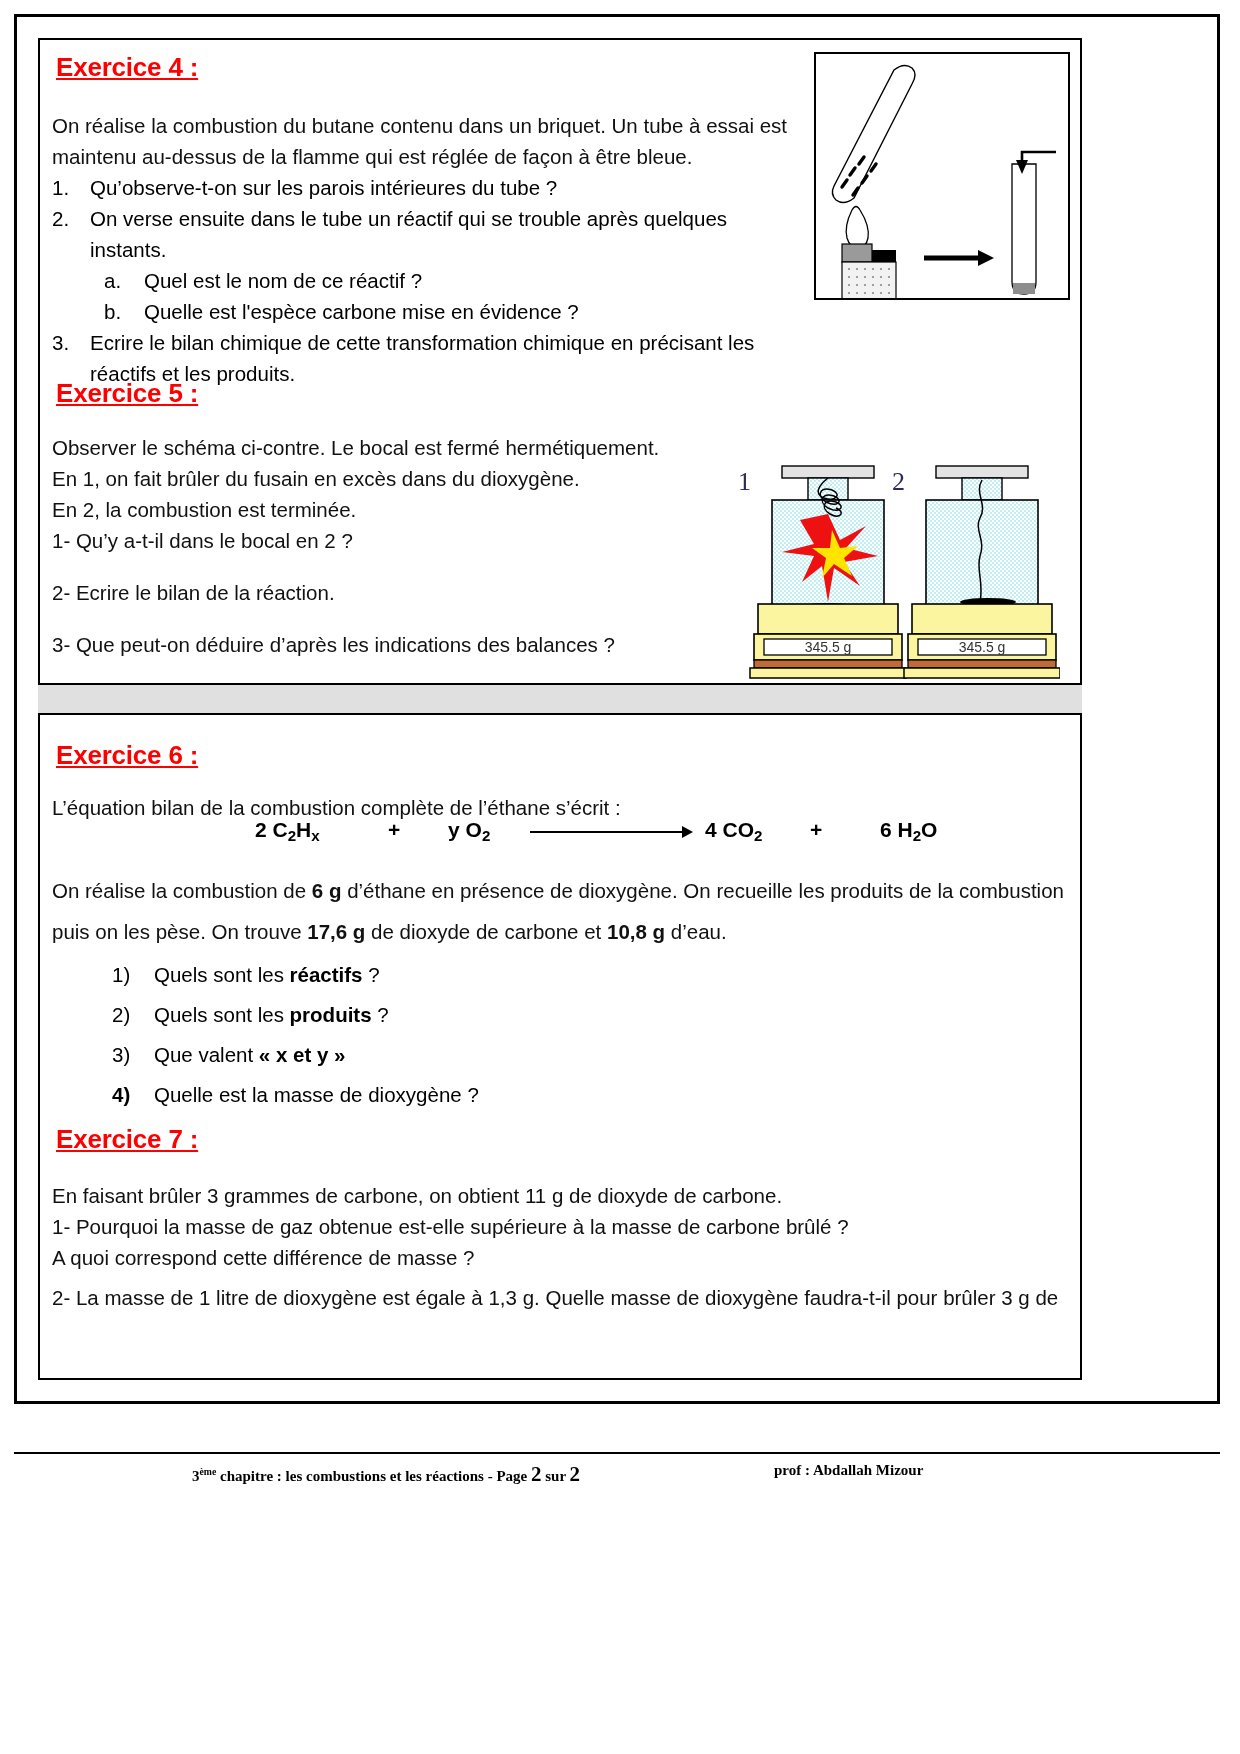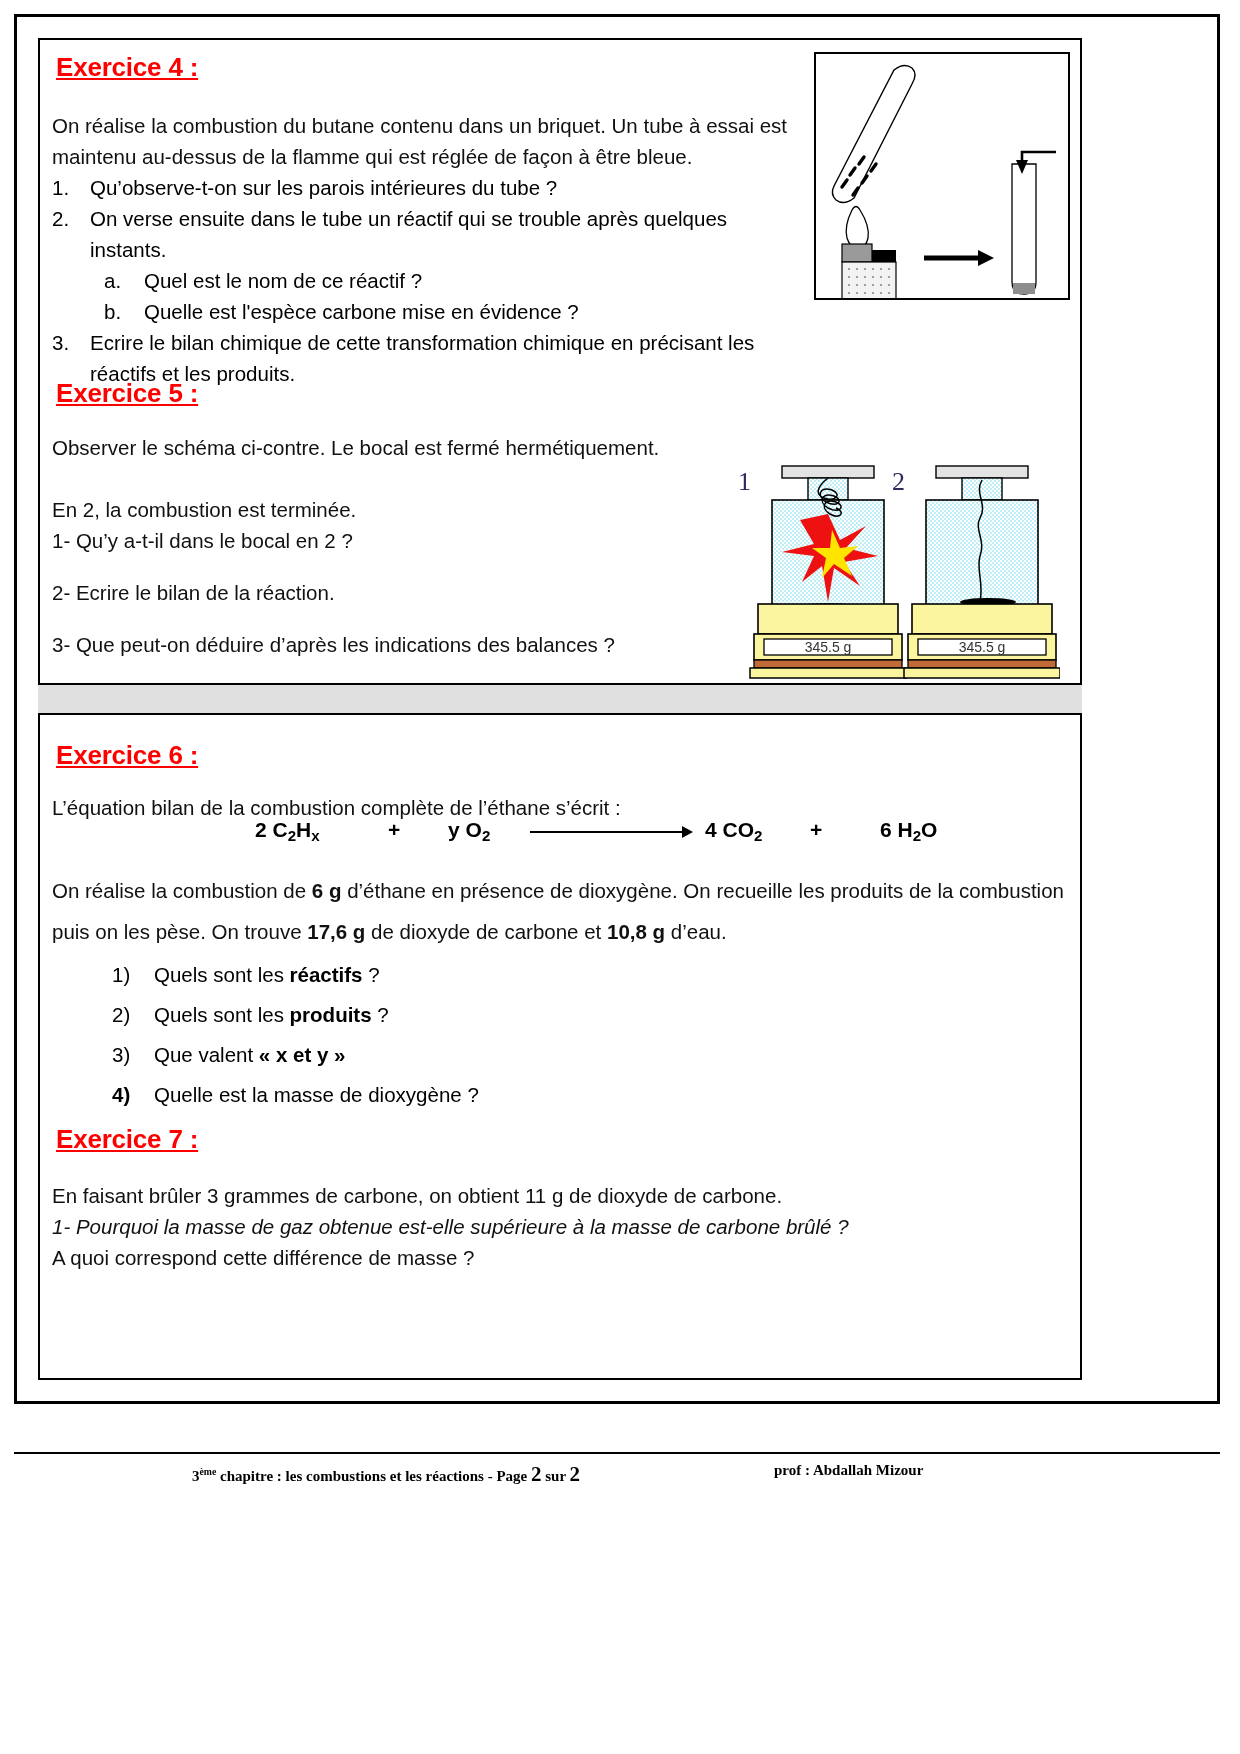--- a/index.html
+++ b/index.html
@@ -298,20 +298,21 @@
       <g>
         <path d="M240,98 L206,98 L206,108" stroke="#000" stroke-width="2.6" fill="none"></path>
         <polygon points="200,106 212,106 206,120" fill="#000"></polygon>
       </g>
     </svg>
   </div>
 
   <div class="ex-heading" style="left:56px; top:378px;">Exercice 5 :</div>
 
   <div class="body-text" style="left:52px; top:432px; width:680px;">Observer le schéma ci-contre. Le bocal est fermé hermétiquement.</div>
+  <div class="body-text" style="left:52px; top:463px; width:680px;">En 1, on fait brûler du fusain en excès dans du dioxygène.</div>
   <div class="body-text" style="left:52px; top:494px; width:680px;">En 2, la combustion est terminée.</div>
   <div class="body-text" style="left:52px; top:525px; width:680px;">1- Qu’y a-t-il dans le bocal en 2 ?</div>
   <div class="body-text" style="left:52px; top:577px; width:680px;">2- Ecrire le bilan de la réaction.</div>
   <div class="body-text" style="left:52px; top:629px; width:690px;">3- Que peut-on déduire d’après les indications des balances ?</div>
 
   <div class="fig5">
     <svg width="330" height="232" viewBox="0 0 330 232">
       <defs>
         <pattern id="dots" width="4" height="4" patternUnits="userSpaceOnUse">
           <rect width="4" height="4" fill="#ffffff"></rect>
@@ -416,22 +417,23 @@
     </div>
     <div class="qrow">
       <span class="qmark" style="font-weight:bold;">4)</span>
       <span class="qtxt"><span>Quelle est la masse de dioxygène ?</span><b></b><span></span></span>
     </div>
   </div>
 
   <div class="ex-heading" style="left:56px; top:1124px;">Exercice 7 :</div>
 
   <div class="body-text" style="left:52px; top:1180px; width:1010px;">En faisant brûler 3 grammes de carbone, on obtient 11 g de dioxyde de carbone.</div>
-  <div class="body-text" style="left:52px; top:1211px; width:1010px;font-style:italic;">1- Pourquoi la masse de gaz obtenue est-elle supérieure à la masse de carbone brûlé ?</div>
+  <div class="body-text" style="left:52px; top:1211px; width:1010px;">1- Pourquoi la masse de gaz obtenue est-elle supérieure à la masse de carbone brûlé ?</div>
   <div class="body-text" style="left:52px; top:1242px; width:1010px;">A quoi correspond cette différence de masse ?</div>
+  <div class="body-text" style="left:52px; top:1282px; width:1015px;">2- La masse de 1 litre de dioxygène est égale à 1,3 g. Quelle masse de dioxygène faudra-t-il pour brûler 3 g de</div>
 
   <div class="footer-rule"></div>
   <div class="footer">
     <span class="footer-left"><span>3</span><sup>ème</sup><span> chapitre  :  les combustions et les réactions  - Page </span><span class="big-num">2</span><span> sur </span><span class="big-num">2</span></span>
     <span class="footer-right">prof : Abdallah Mizour</span>
   </div>
 
 </div>
 
 </body></html>

